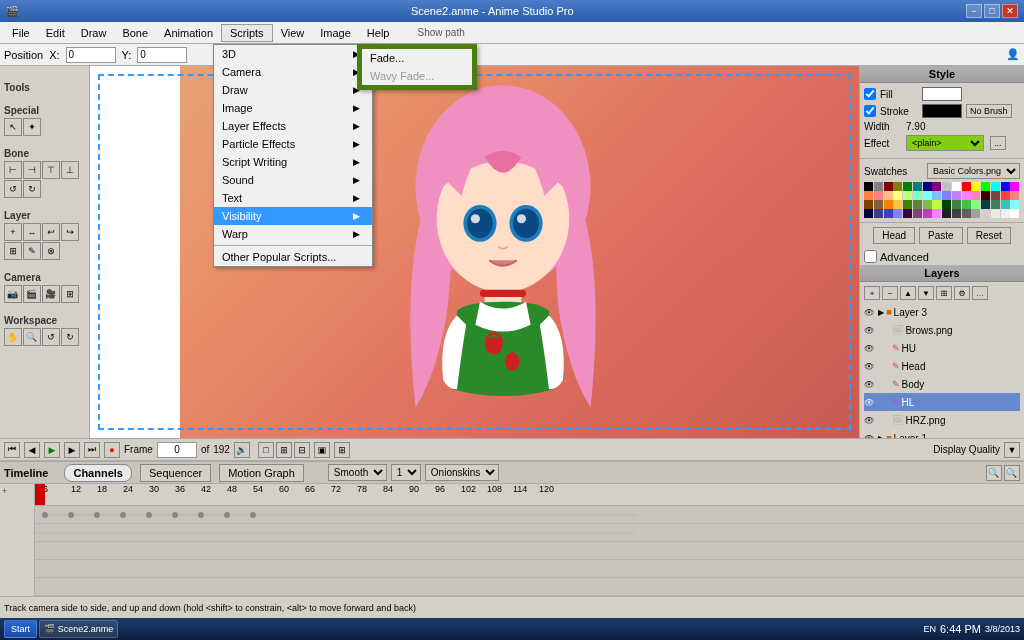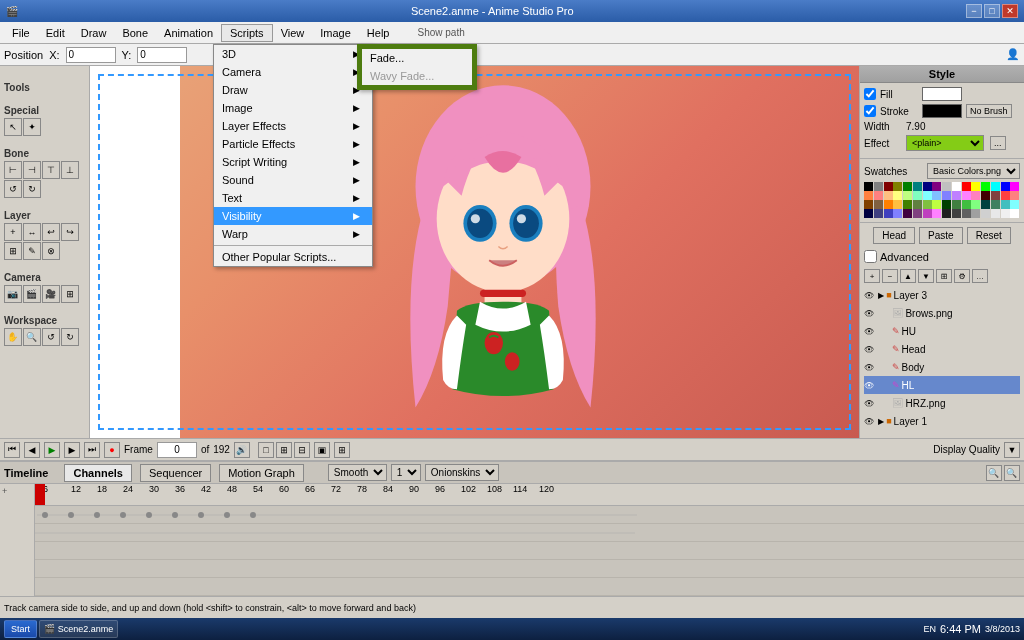--- a/index.html
+++ b/index.html
@@ -218,21 +218,21 @@
       background: #c8c4bc;
       display: flex; align-items: center;
       padding: 0 4px; gap: 8px;
       border-bottom: 1px solid #aaa;
     }
     .timeline-tab {
       font-size: 11px; padding: 2px 8px; cursor: pointer;
       background: #d4d0c8; border: 1px solid #888;
     }
     .timeline-tab.active {
-      background: #e8e8e8; font-weight: bold;
+      background: #e8e8e8; font-weight: bold; border-radius: 8px;
     }
     #timeline-content { display: flex; height: calc(180px - 22px); }
     #timeline-left {
       width: 35px;
       background: #d4d0c8;
       border-right: 1px solid #aaa;
     }
     #timeline-main { flex: 1; position: relative; overflow: hidden; background: #c8c4bc; }
     #timeline-ruler {
       height: 22px;
@@ -565,20 +565,21 @@
       <button class="action-btn">Head</button>
       <button class="action-btn">Paste</button>
       <button class="action-btn">Reset</button>
     </div>
     <div class="advanced-row">
       <input type="checkbox" style="">
       <span>Advanced</span>
     </div>
 
     <div id="layers-panel">
+      <div class="panel-title">Layers</div>
       <div class="layers-toolbar">
         <div class="layers-btn">+</div>
         <div class="layers-btn">−</div>
         <div class="layers-btn">▲</div>
         <div class="layers-btn">▼</div>
         <div class="layers-btn">⊞</div>
         <div class="layers-btn">⚙</div>
         <div class="layers-btn">…</div>
       </div>
 

